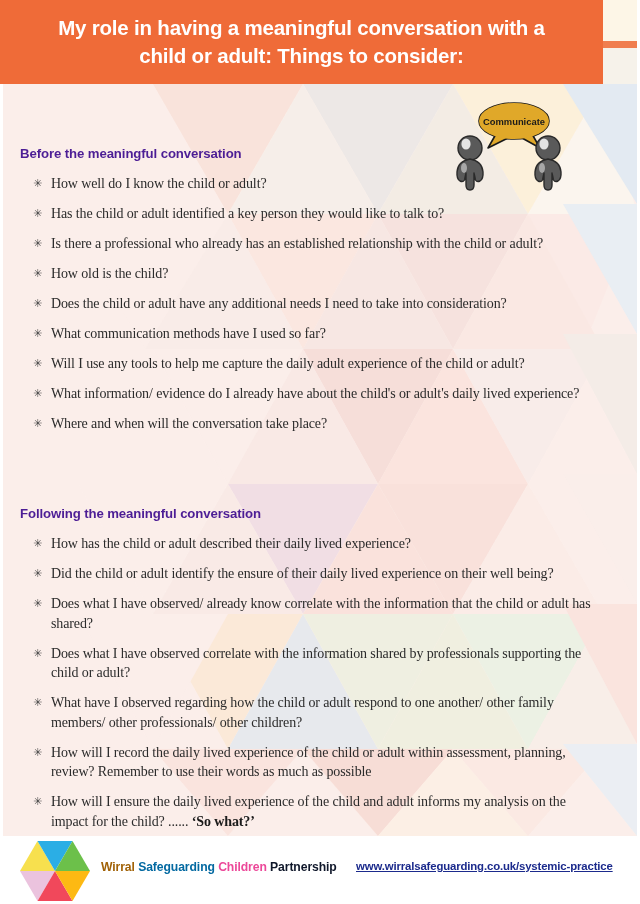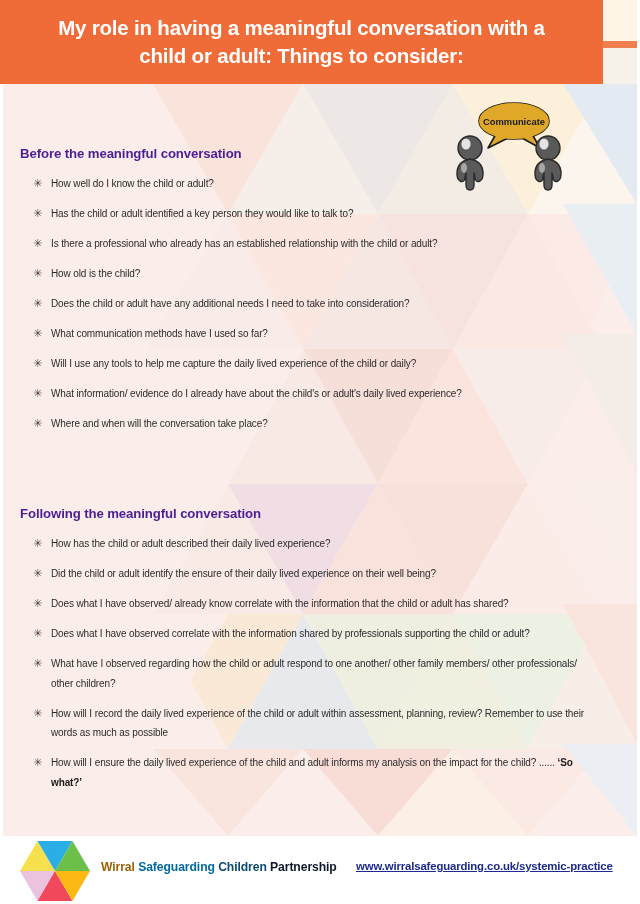--- a/index.html
+++ b/index.html
@@ -156,24 +156,25 @@
     width: 18px;
     color: #474747;
     font-size: 11px;
     line-height: 19.5px;
     text-align: left;
     font-family: "DejaVu Sans", sans-serif;
   }
   .bullet-text {
     flex: 1 1 auto;
     color: #2b2b2b;
-    font-size: 10px;
+    font-size: 14px;
     line-height: 19.5px;
     letter-spacing: -0.12px;
     max-width: 548px;
+    font-family: Liberation Serif, serif;
   }
   .bullet-text b { font-weight: bold; color: #1a1a1a; }
 
   
   #footer {
     position: absolute;
     left: 3px;
     top: 836px;
     width: 634px;
     height: 68px;
@@ -194,21 +195,21 @@
     position: absolute;
     left: 98px;
     top: 24px;
     font-size: 12.2px;
     font-weight: bold;
     letter-spacing: -0.1px;
     white-space: nowrap;
   }
   #footer-brand .w-wirral { color: #a16207; }
   #footer-brand .w-safeguarding { color: #0369a1; }
-  #footer-brand .w-children { color: #0c4a6e; margin-top: 24px; }
+  #footer-brand .w-children { color: #ec4899; margin-top: 24px; }
   #footer-brand .w-partnership { color: #0f172a; text-align: right; }
 
   #footer-link {
     position: absolute;
     left: 325px;
     top: 24px;
     font-size: 11.4px;
     font-weight: bold;
     color: #1b2a8c;
     text-decoration: underline;
@@ -349,21 +350,21 @@
         <li class="bullet-item">
           <span class="bullet-mark">✳</span>
           <span class="bullet-text">Does the child or adult have any additional needs I need to take into consideration?</span>
         </li>
         <li class="bullet-item">
           <span class="bullet-mark">✳</span>
           <span class="bullet-text">What communication methods have I used so far?</span>
         </li>
         <li class="bullet-item">
           <span class="bullet-mark">✳</span>
-          <span class="bullet-text">Will I use any tools to help me capture the daily lived experience of the child or daily?</span>
+          <span class="bullet-text">Will I use any tools to help me capture the daily adult experience of the child or adult?</span>
         </li>
         <li class="bullet-item">
           <span class="bullet-mark">✳</span>
           <span class="bullet-text">What information/ evidence do I already have about the child's or adult's daily lived experience?</span>
         </li>
         <li class="bullet-item">
           <span class="bullet-mark">✳</span>
           <span class="bullet-text">Where and when will the conversation take place?</span>
         </li>
       </ul>

